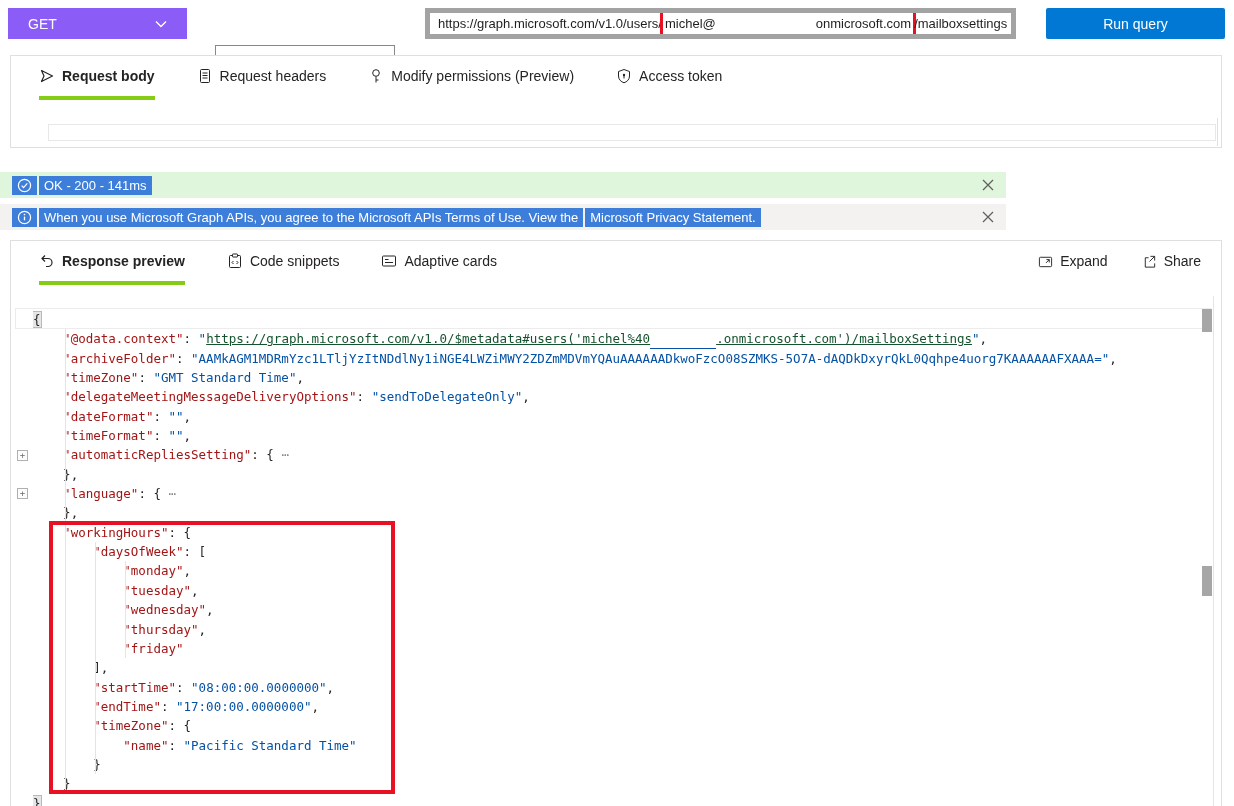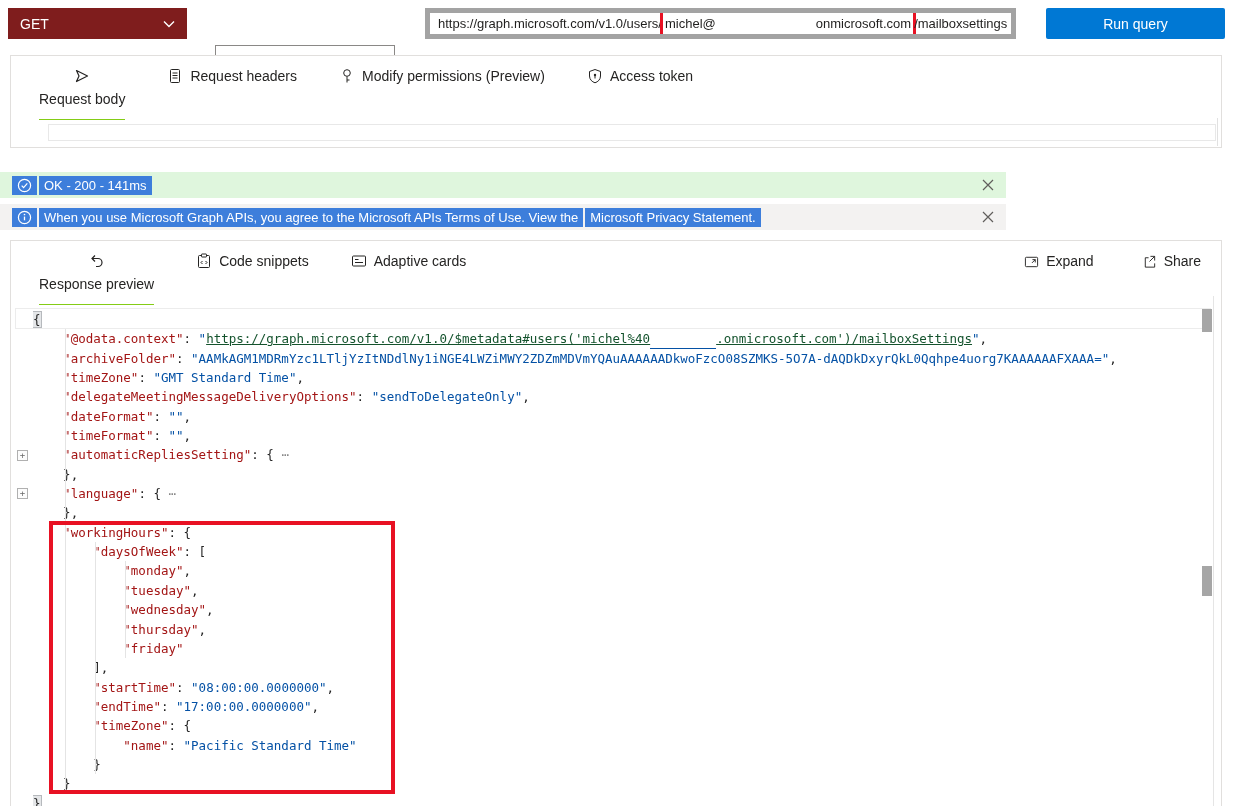--- a/index.html
+++ b/index.html
@@ -1,42 +1,42 @@
 <!DOCTYPE html>
 <html><head>
 <meta charset="utf-8">
 <style>
   * { margin:0; padding:0; box-sizing:border-box; }
   html,body { width:1234px; height:806px; background:#fff; overflow:hidden;
               font-family:"Liberation Sans", sans-serif; color:#252423; }
   .abs { position:absolute; }
 
   
-  #method-select { left:8px; top:8px; width:179px; height:31px; background:#7f1d1d; color:#fff;
-    display:flex; align-items:center; justify-content:space-between; padding:0 12px; font-size:14px; cursor:pointer; }
+  #method-select { left:8px; top:8px; width:179px; height:31px; background:#8b5cf6; color:#fff;
+    display:flex; align-items:center; justify-content:space-between; padding:0 20px; font-size:14px; cursor:pointer; }
   #version-select { left:215px; top:8px; width:180px; height:31px; background:#fff; border:1px solid #8a8886;
     display:flex; align-items:center; justify-content:space-between; padding:0 10px; font-size:14px; color:#be185d;margin-top:37px; }
   #url-input { left:425px; top:8px; width:591px; height:31px; background:#fff; border:5px solid #a3a3a3;
     display:flex; align-items:center; font-size:13px; color:#201f1e; padding-left:8px; white-space:nowrap; overflow:hidden; }
   .url-redbox { display:inline-flex; align-items:center; border:3px solid #e81123; height:29px; padding:0 2px; margin:8px -2px; }
   .red-gap { display:inline-block; width:100px; }
   #run-query { left:1046px; top:8px; width:179px; height:31px; background:#0078d4; color:#fff; border:none;
     border-radius:2px; font-size:14px; font-family:"Liberation Sans",sans-serif; cursor:pointer; display:flex; align-items:center; justify-content:center; }
 
   
   .card { background:#fff; border:1px solid #e1dfdd; }
   #request-card  { left:10px; top:55px;  width:1212px; height:93px; }
   #response-card { left:10px; top:240px; width:1212px; height:570px; overflow:hidden; }
 
   .tabs { display:flex; align-items:flex-start; padding:12px 20px 0 28px; gap:42px; position:relative; }
   .tab  { display:flex; align-items:center; gap:7px; font-size:14px; color:#252423; padding-bottom:12px;
           border-bottom:2px solid transparent; cursor:pointer; white-space:nowrap; }
-  .tab.active { font-weight:normal; border-bottom:1px solid #84cc16;flex-direction:column; }
+  .tab.active { font-weight:bold; border-bottom:4px solid #84cc16; }
   .tab svg { flex:0 0 auto; }
-  .tab-actions { margin-left:auto; display:flex; gap:48px; }
+  .tab-actions { margin-left:auto; display:flex; gap:34px; }
   .tab-action { display:flex; align-items:center; gap:7px; font-size:14px; color:#252423; cursor:pointer; }
 
   
   #req-editor-linebox { left:37px; top:68px; width:1168px; height:17px; border:1px solid #e8e8e8; }
   #req-editor-scroll  { left:1206px; top:62px; width:1px; height:28px; background:#e1e1e1; }
 
   
   .msgbar { left:0; width:1006px; height:26px; display:flex; align-items:center; padding:0 12px; font-size:13px; }
   #status-bar { top:172px; background:#dff6dd; }
   #info-bar   { top:204px; background:#f3f2f1;justify-content:space-between; }

